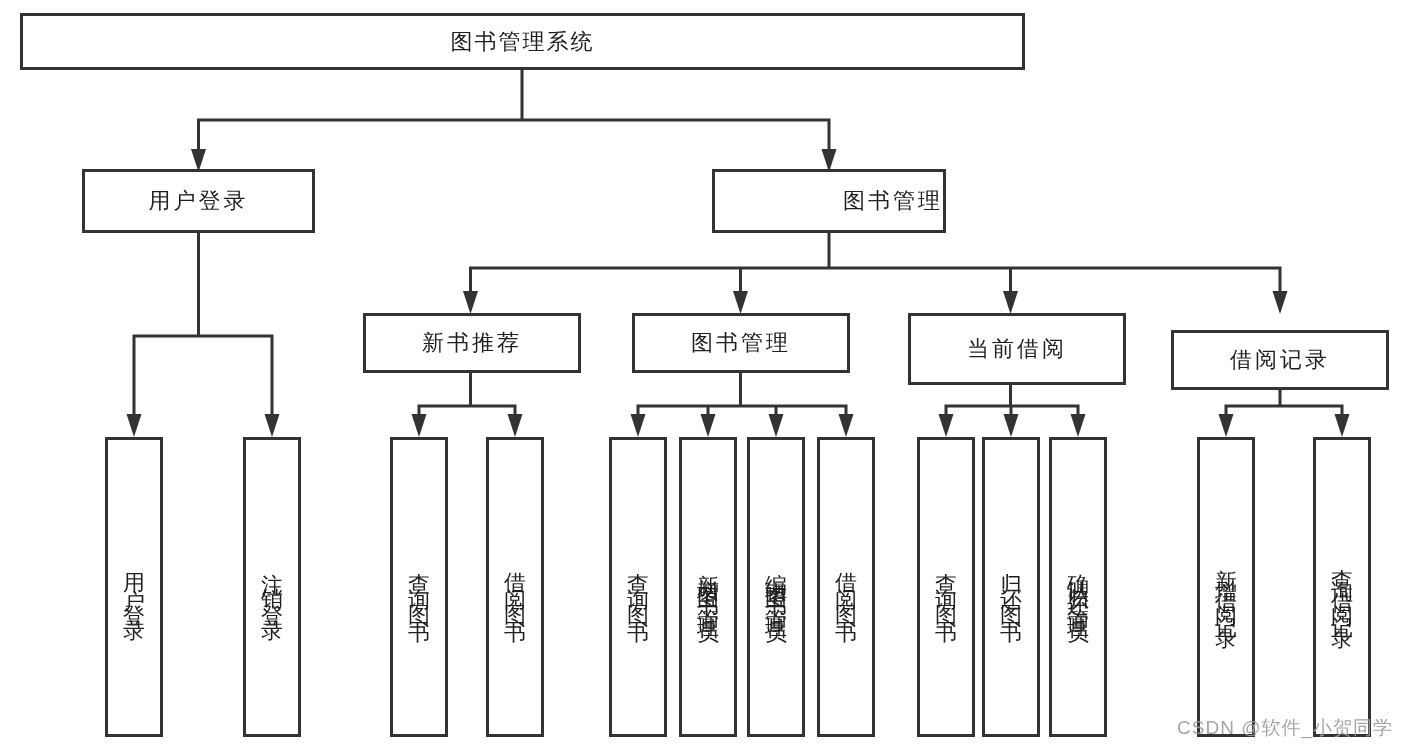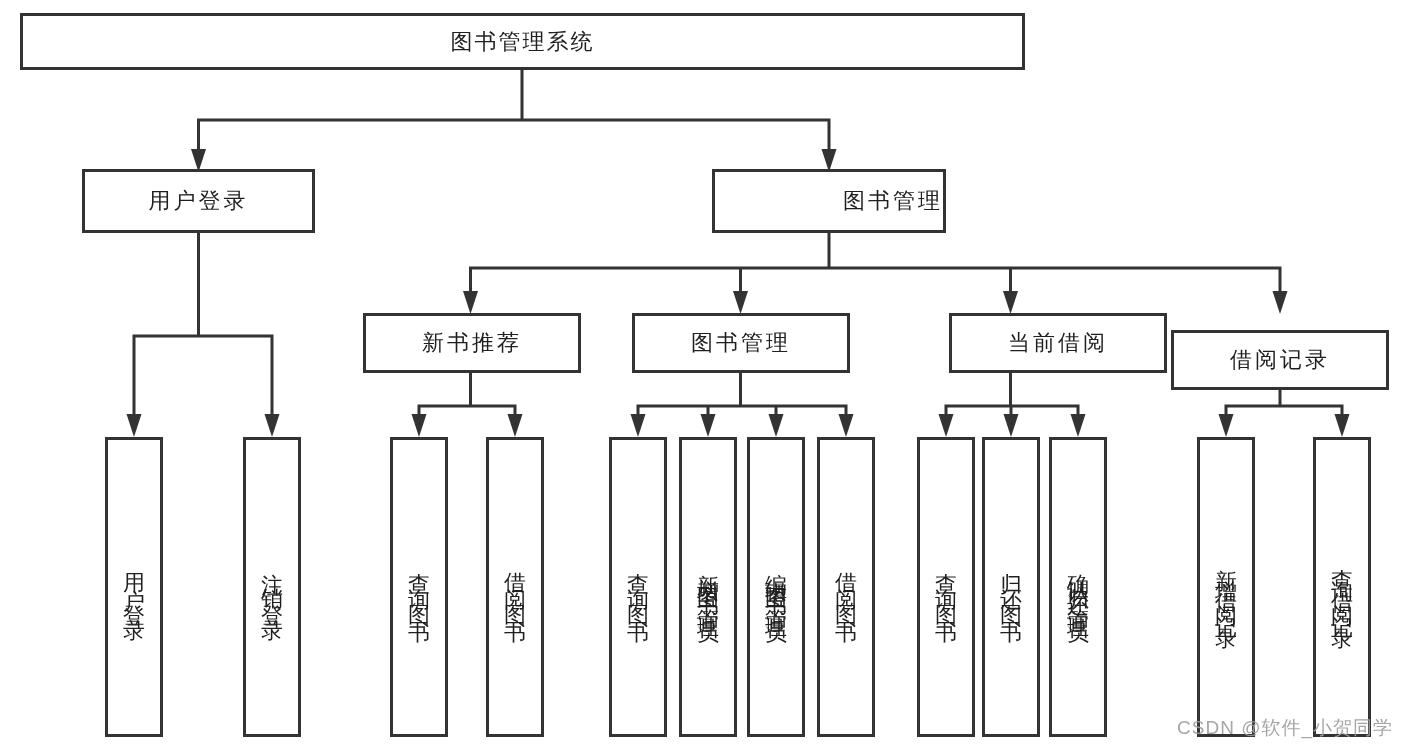--- a/index.html
+++ b/index.html
@@ -118,21 +118,21 @@
   <div class="box h" style="left:712px; top:169px; width:234px; height:64px;justify-content:flex-end;">
     <span>图书管理</span>
   </div>
 
   <div class="box h" style="left:363px; top:313px; width:218px; height:60px;">
     <span>新书推荐</span>
   </div>
   <div class="box h" style="left:632px; top:313px; width:218px; height:60px;">
     <span>图书管理</span>
   </div>
-  <div class="box h" style="left:949px; top:313px; width:218px; height:60px;">
+  <div class="box h" style="left:908px; top:313px; width:218px; height:72px;">
     <span>当前借阅</span>
   </div>
   <div class="box h" style="left:1171px; top:330px; width:218px; height:60px;">
     <span>借阅记录</span>
   </div>
 
   <div class="box leaf short" style="left:105px; top:437px; width:58px; height:300px;">
     <span>用户登录</span>
   </div>
   <div class="box leaf short" style="left:243px; top:437px; width:58px; height:300px;">

